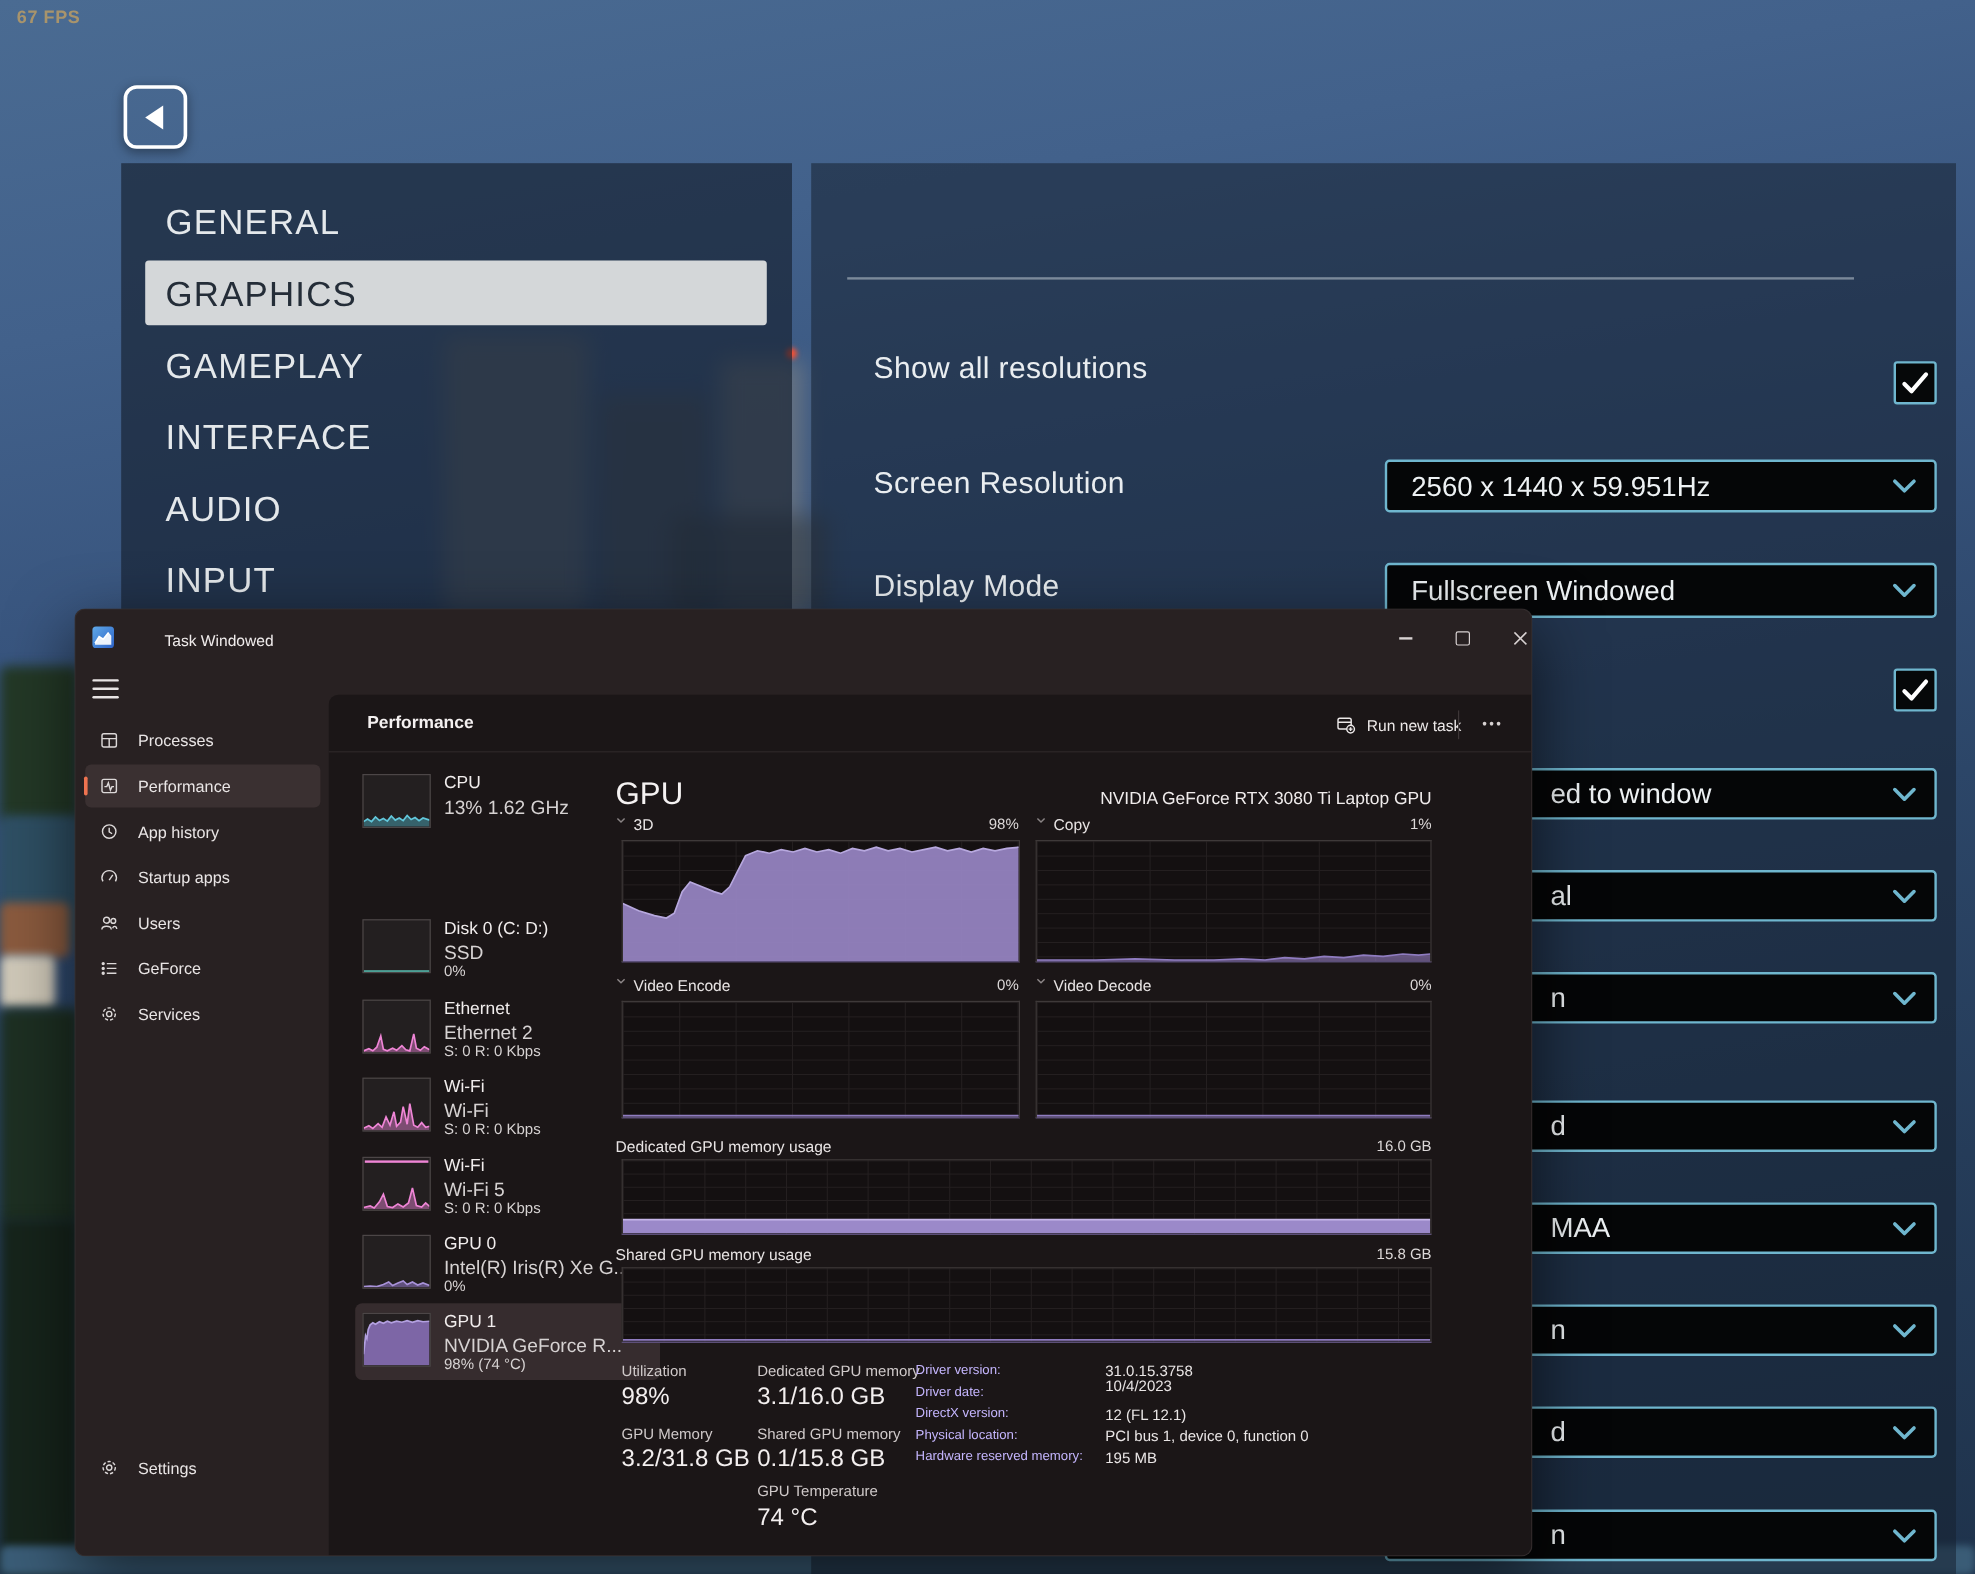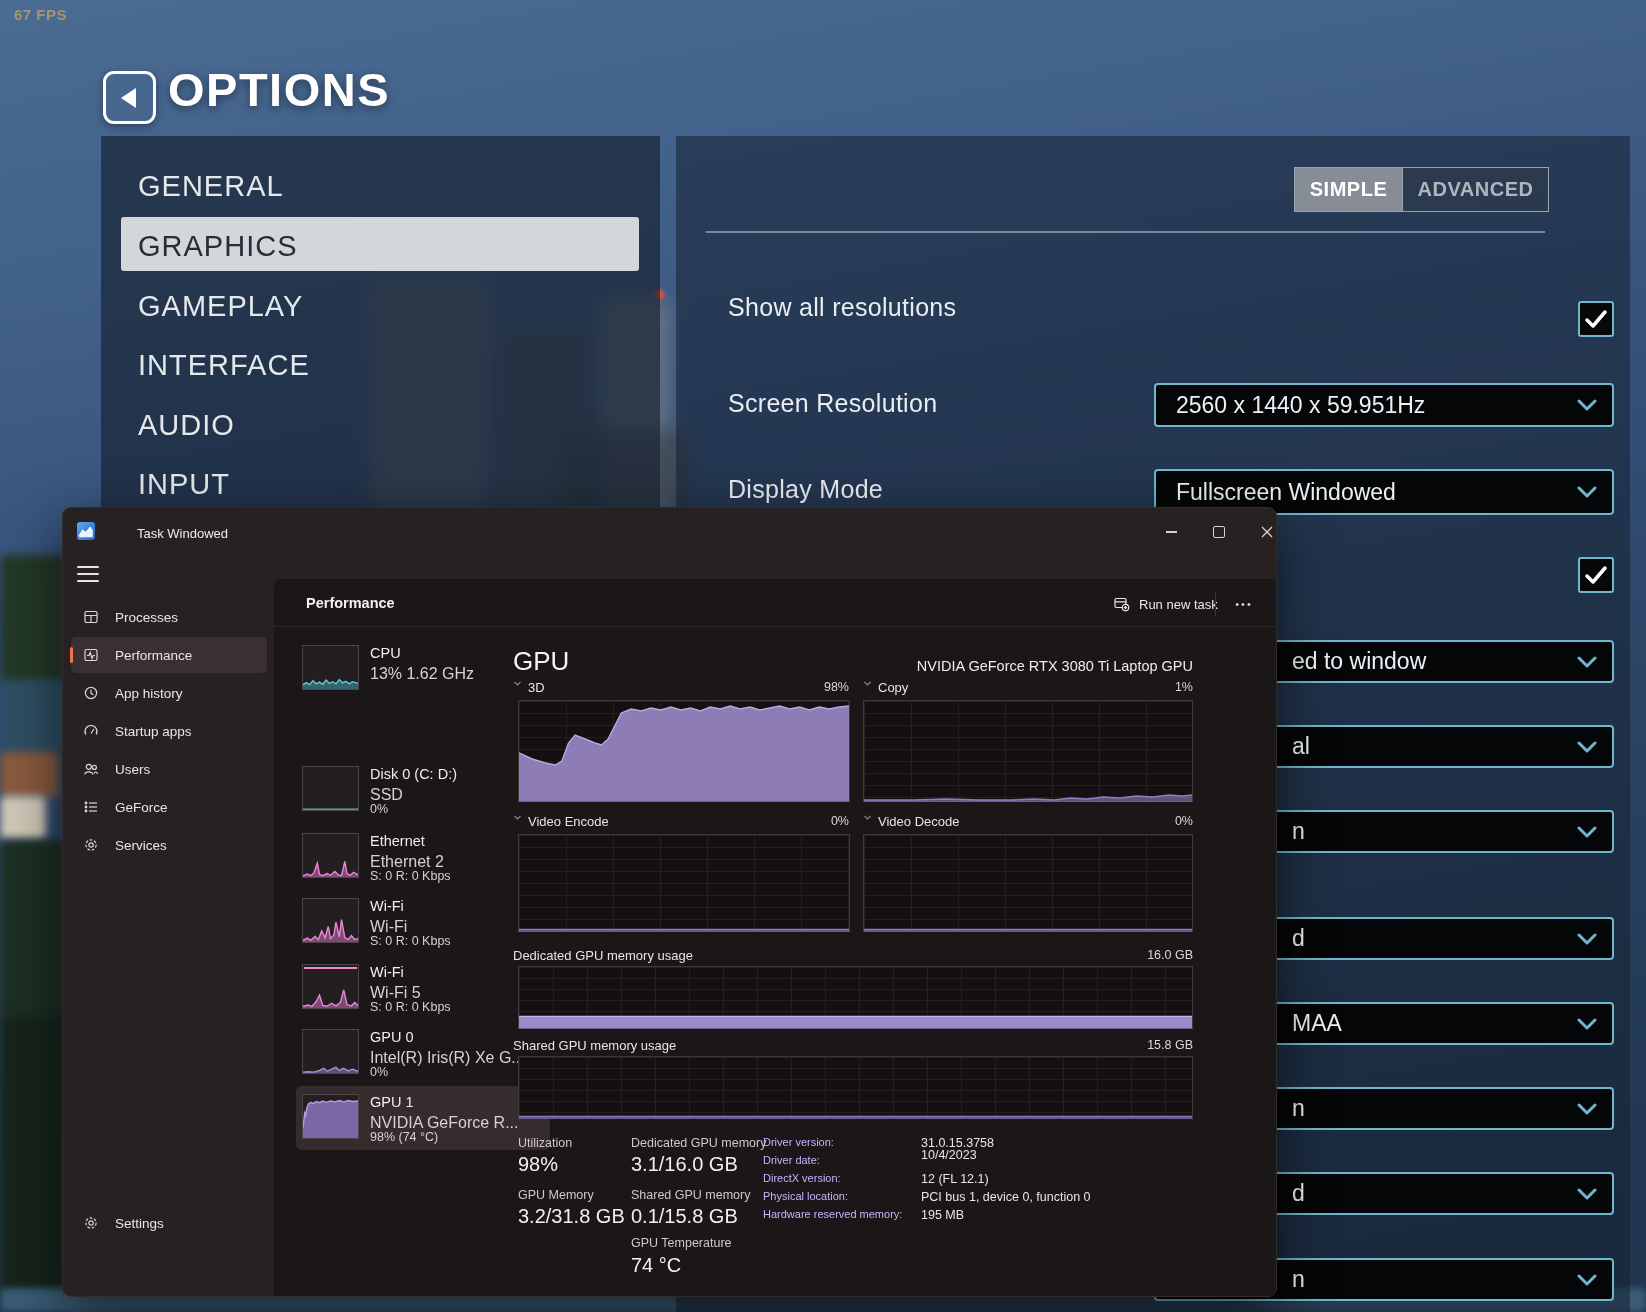--- a/index.html
+++ b/index.html
@@ -103,37 +103,32 @@
   <div class="blob" style="left:0;top:796px;width:46px;height:44px;background:#cfc8b8;filter:blur(4px)"></div>
   <div class="blob" style="left:0;top:840px;width:66px;height:180px;background:#1d2f22;filter:blur(5px)"></div>
   <div class="blob" style="left:0;top:1015px;width:66px;height:297px;background:#16241b;filter:blur(5px)"></div>
   <div class="blob" style="left:0;top:1288px;width:1646px;height:24px;background:#3a5c76;filter:blur(3px)"></div>
 
   <div class="fps">67 FPS</div>
 
   <div class="back-btn">
     <div class="back-tri"></div>
   </div>
-  <div class="opt-title">OPTIONS</div>
 
   <div class="panel side"></div>
   <div class="panel rightp"></div>
   <div class="sel-block"></div>
 
   <div class="m-item" style="top:170px">GENERAL</div>
   <div class="m-item dark" style="top:230px">GRAPHICS</div>
   <div class="m-item" style="top:290px">GAMEPLAY</div>
   <div class="m-item" style="top:349px">INTERFACE</div>
   <div class="m-item" style="top:409px">AUDIO</div>
   <div class="m-item" style="top:468px">INPUT</div>
 
-  <div class="tabs">
-    <div class="tab simple">SIMPLE</div>
-    <div class="tab adv">ADVANCED</div>
-  </div>
   <div class="hrule"></div>
 
   <div class="opt-label" style="top:293px">Show all resolutions</div>
   <div class="cb" style="left:1578px;top:301px">
     <svg width="26" height="26" viewBox="0 0 26 26">
       <polyline points="4,14 10,20 22,6" stroke="#fff" stroke-width="3.5" fill="none" stroke-linecap="round" stroke-linejoin="round"></polyline>
     </svg>
   </div>
 
   <div class="opt-label" style="top:389px">Screen Resolution</div>

